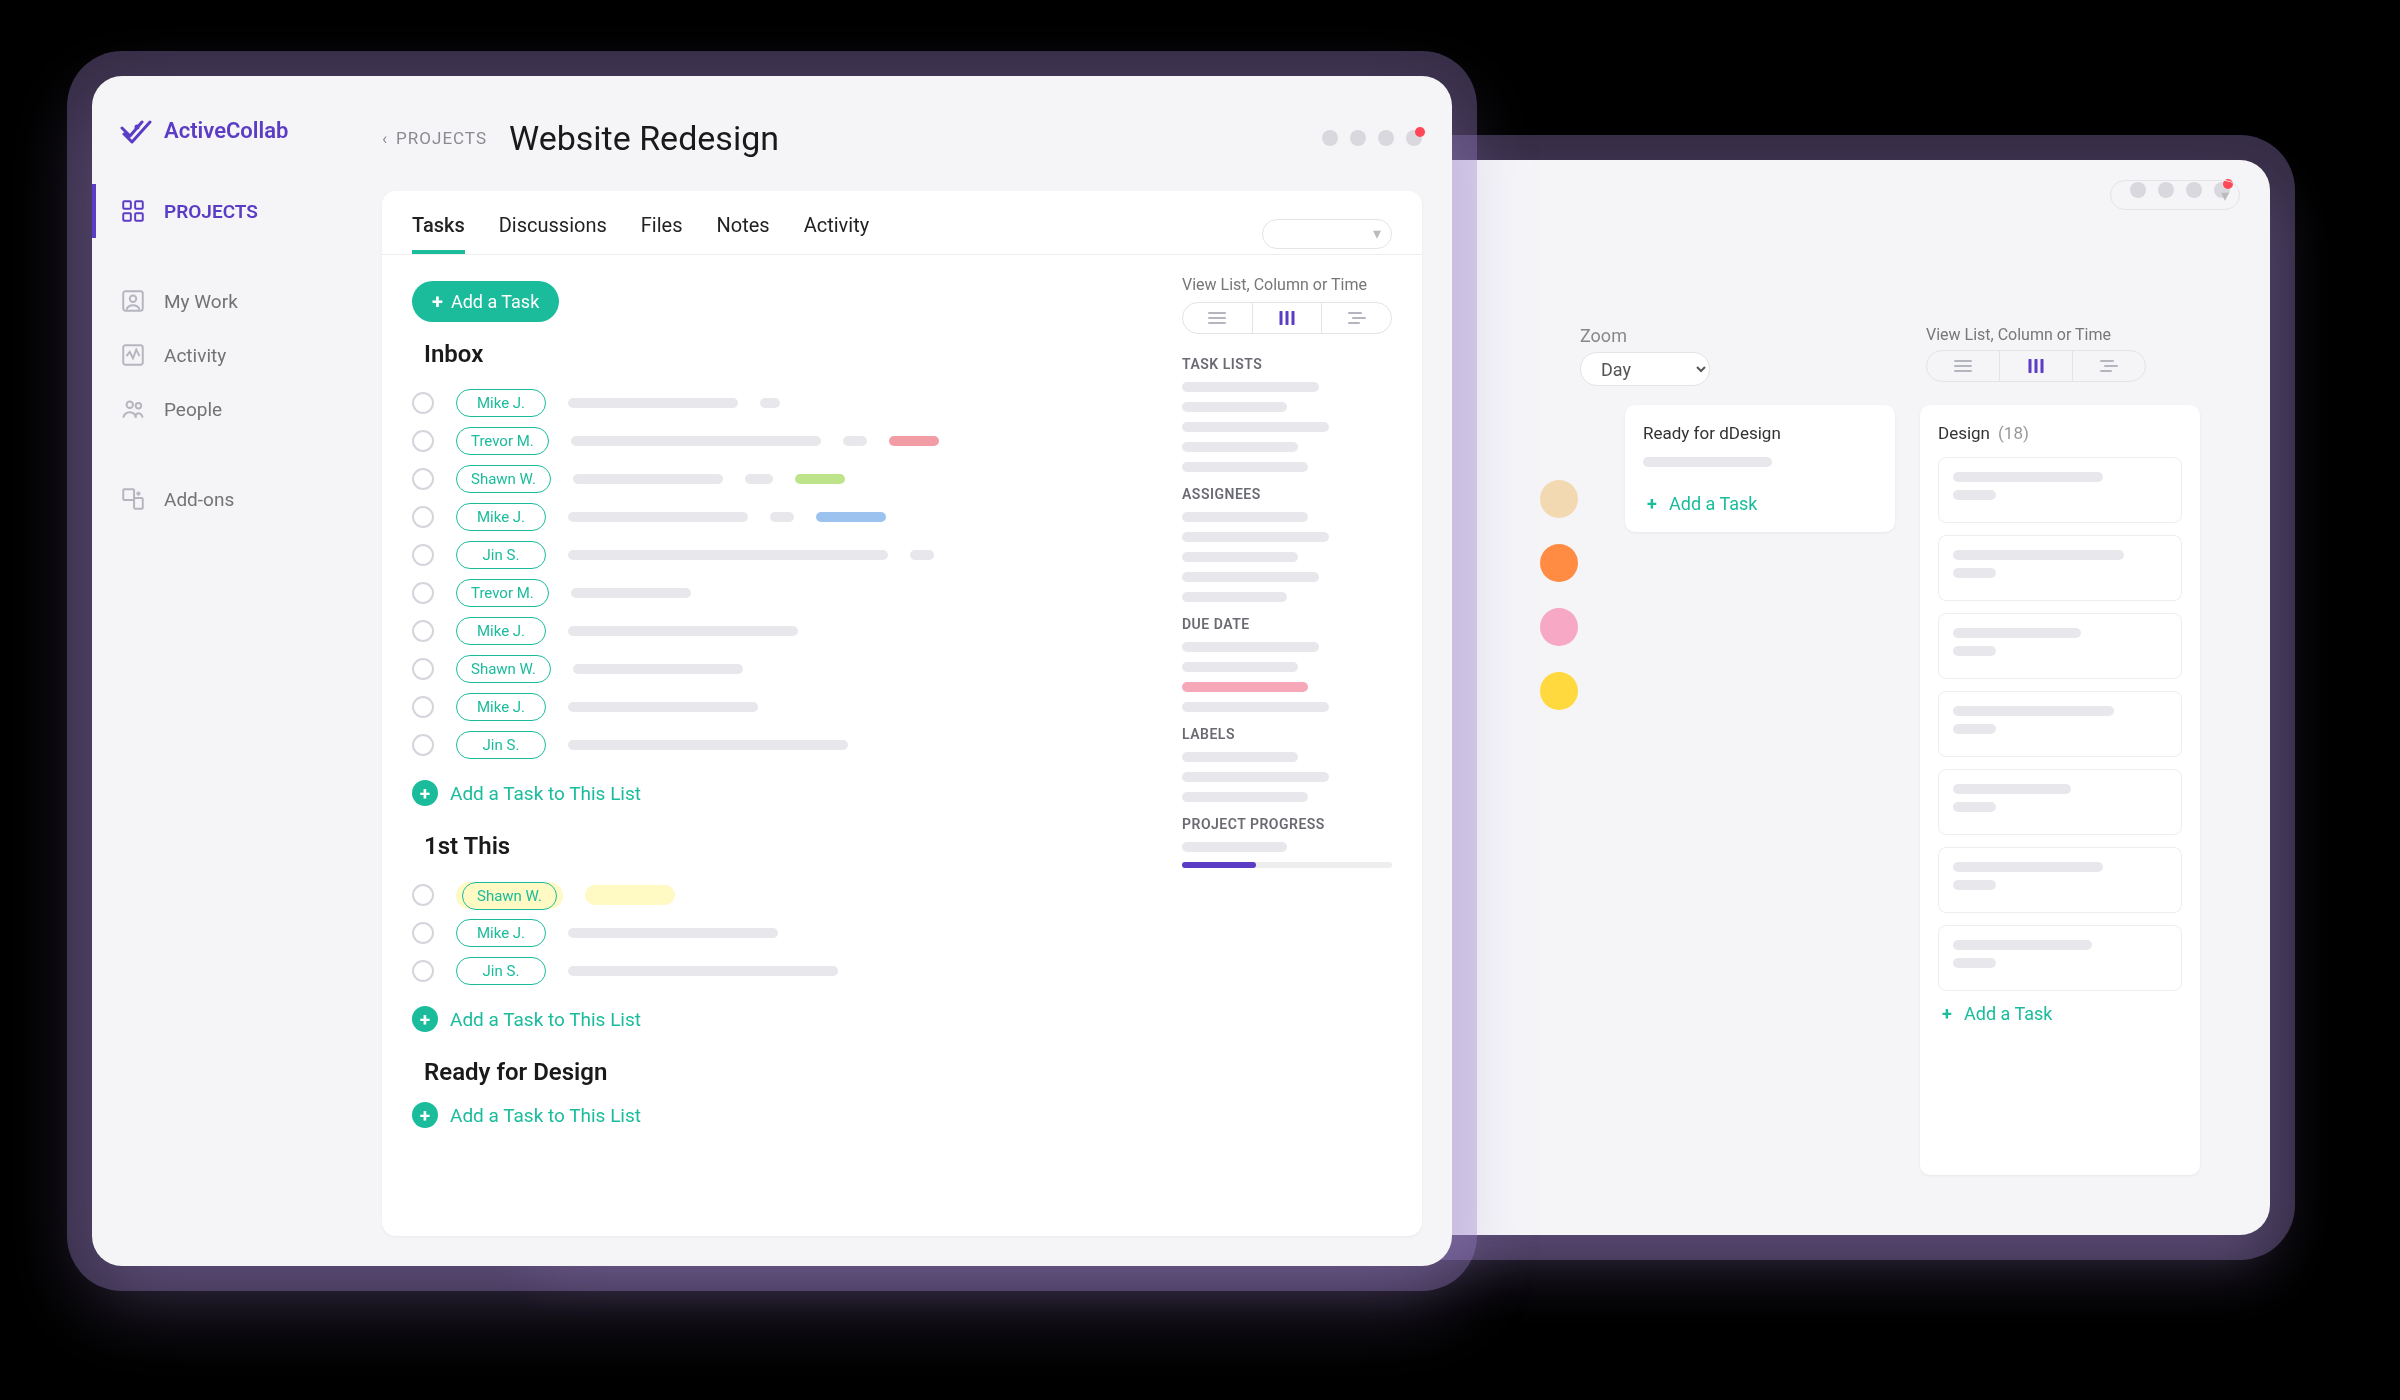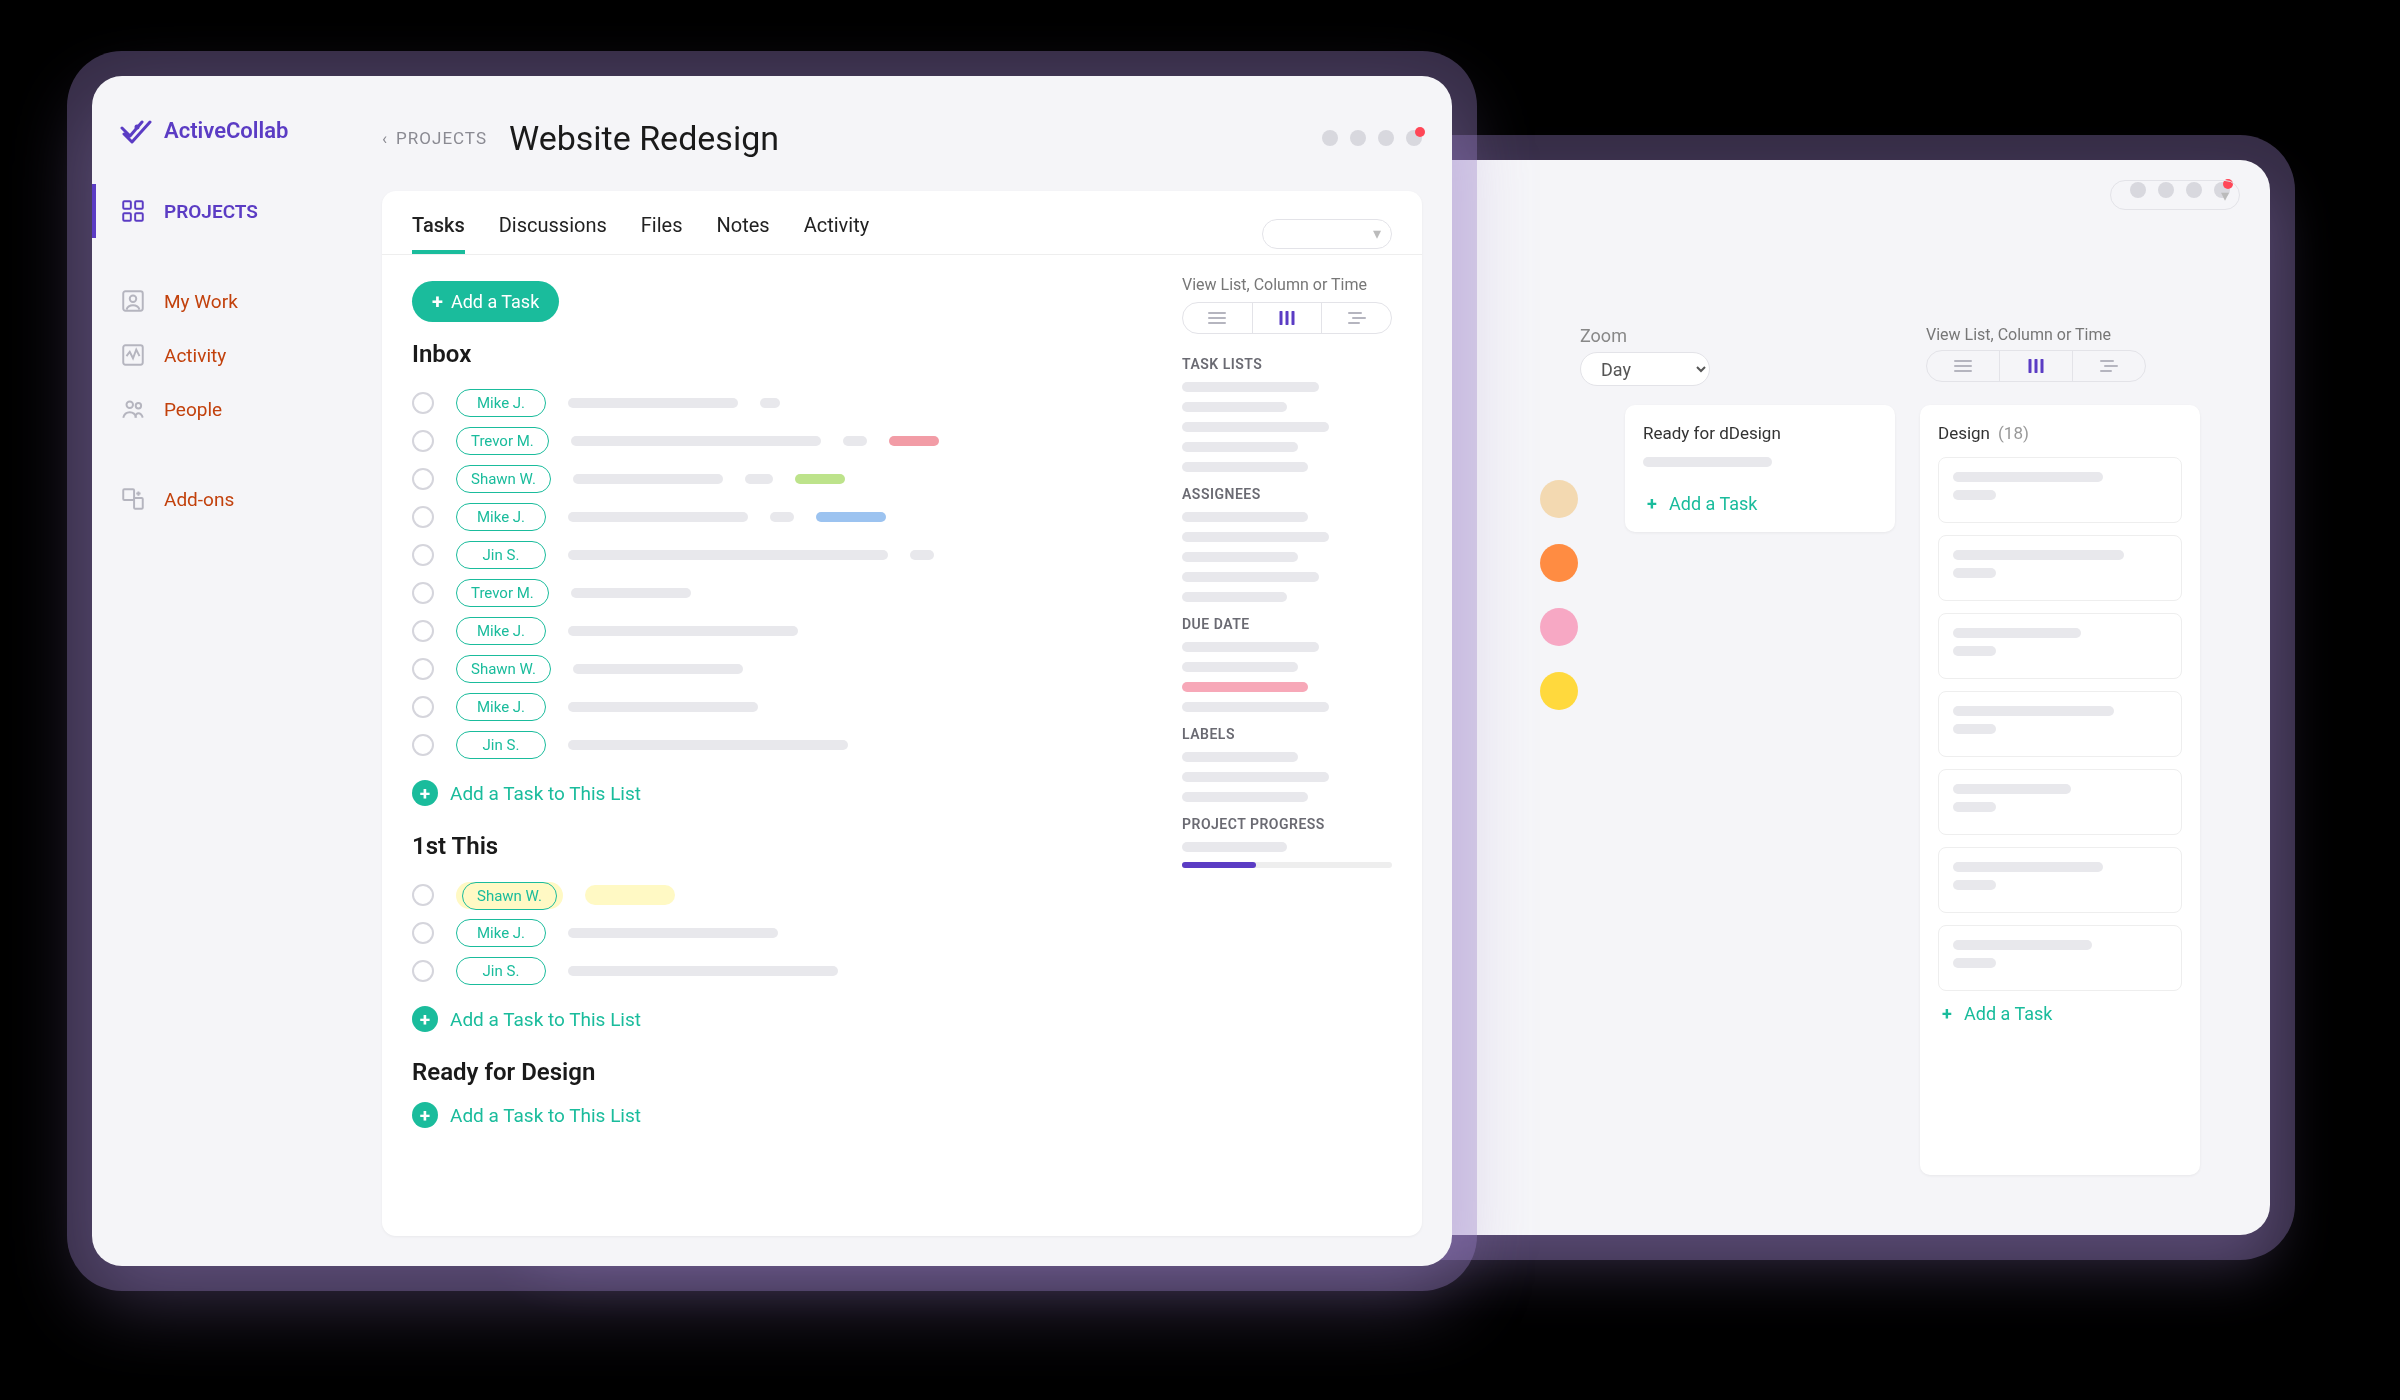--- a/index.html
+++ b/index.html
@@ -29,21 +29,21 @@
 .addtask{color:#1abc9c;font-size:18px;display:flex;align-items:center;gap:8px;cursor:pointer}
 .addtask .pl{width:18px;height:18px;display:inline-flex;align-items:center;justify-content:center;color:#1abc9c;font-weight:bold}
 .av-col{position:absolute;left:1010px;top:320px;display:flex;flex-direction:column;gap:26px}
 .av{width:38px;height:38px;border-radius:50%}
 
 
 .win-front{position:absolute;left:92px;top:76px;width:1360px;height:1190px;background:#f5f5f8;border-radius:30px;box-shadow:0 0 0 25px rgba(155,130,200,.35),0 30px 80px rgba(155,130,200,.4)}
 .sidebar{position:absolute;left:0;top:0;width:260px;height:100%;padding:40px 0 12px 28px}
 .logo{display:flex;align-items:center;gap:10px;color:#5b3cc4;font-weight:600;font-size:22px;margin-bottom:40px}
 .logo svg{width:34px;height:28px}
-.navitem{display:flex;align-items:center;gap:18px;height:54px;font-size:19px;color:#c2410c;cursor:pointer;border-left:4px solid transparent;margin-left:-28px;padding-left:24px}
+.navitem{display:flex;align-items:center;gap:18px;height:54px;font-size:19px;color:#737373;cursor:pointer;border-left:4px solid transparent;margin-left:-28px;padding-left:24px}
 .navitem.active{color:#5b3cc4;border-left-color:#5b3cc4;font-weight:600}
 .navitem svg{width:26px;height:26px;stroke:#b5b5bf;fill:none;stroke-width:1.8}
 .navitem.active svg{stroke:#5b3cc4}
 .navspace{height:36px}
 
 .topbar{position:absolute;left:290px;top:32px;right:30px;height:60px;display:flex;align-items:center;gap:22px}
 .crumb{font-size:17px;color:#8a8a92;letter-spacing:1px;display:flex;align-items:center;gap:8px;cursor:pointer}
 .title{font-size:34px;color:#1a1a1a;font-weight:400}
 .topdots{margin-left:auto;display:flex;gap:12px}
 
@@ -58,21 +58,21 @@
 .side{width:250px;border-left:0;padding:20px 30px 20px 10px;overflow:auto}
 
 .addbtn{display:inline-flex;align-items:center;gap:8px;background:#1abc9c;color:#fff;font-size:18px;padding:10px 20px;border-radius:22px;cursor:pointer}
 .addbtn .pl{font-size:20px;font-weight:bold;line-height:1}
 
 .vlabel{font-size:16px;color:#777;margin-bottom:8px}
 .vseg{width:210px;height:32px;border:1px solid #e3e3e8;border-radius:16px;display:flex;margin-bottom:22px}
 .vseg div{flex:1;display:flex;align-items:center;justify-content:center;border-right:1px solid #e3e3e8;cursor:pointer}
 .vseg div:last-child{border-right:0}
 
-.listname{font-size:24px;color:#1a1a1a;font-weight:600;margin:18px 0 16px}
+.listname{font-size:24px;color:#1a1a1a;font-weight:600;margin:18px 12px 16px}
 .row{display:flex;align-items:center;gap:22px;height:38px}
 .chk{width:22px;height:22px;border:2px solid #d5d5dc;border-radius:50%;flex-shrink:0;cursor:pointer}
 .pill{border:1px solid #1abc9c;color:#1abc9c;font-size:15px;padding:4px 14px;border-radius:14px;min-width:90px;text-align:center;flex-shrink:0}
 .bar{height:10px;background:#e8e8ec;border-radius:5px}
 .tag{height:10px;border-radius:5px}
 .addlink{display:flex;align-items:center;gap:12px;color:#1abc9c;font-size:19px;margin:16px 0 26px;cursor:pointer}
 .addlink .circ{width:26px;height:26px;background:#1abc9c;border-radius:50%;color:#fff;display:flex;align-items:center;justify-content:center;font-weight:bold}
 
 .shdr{font-size:14px;color:#6a6a72;letter-spacing:.5px;font-weight:600;margin:14px 0 10px}
 .sline{height:10px;background:#e8e8ec;border-radius:5px;margin-bottom:10px}

